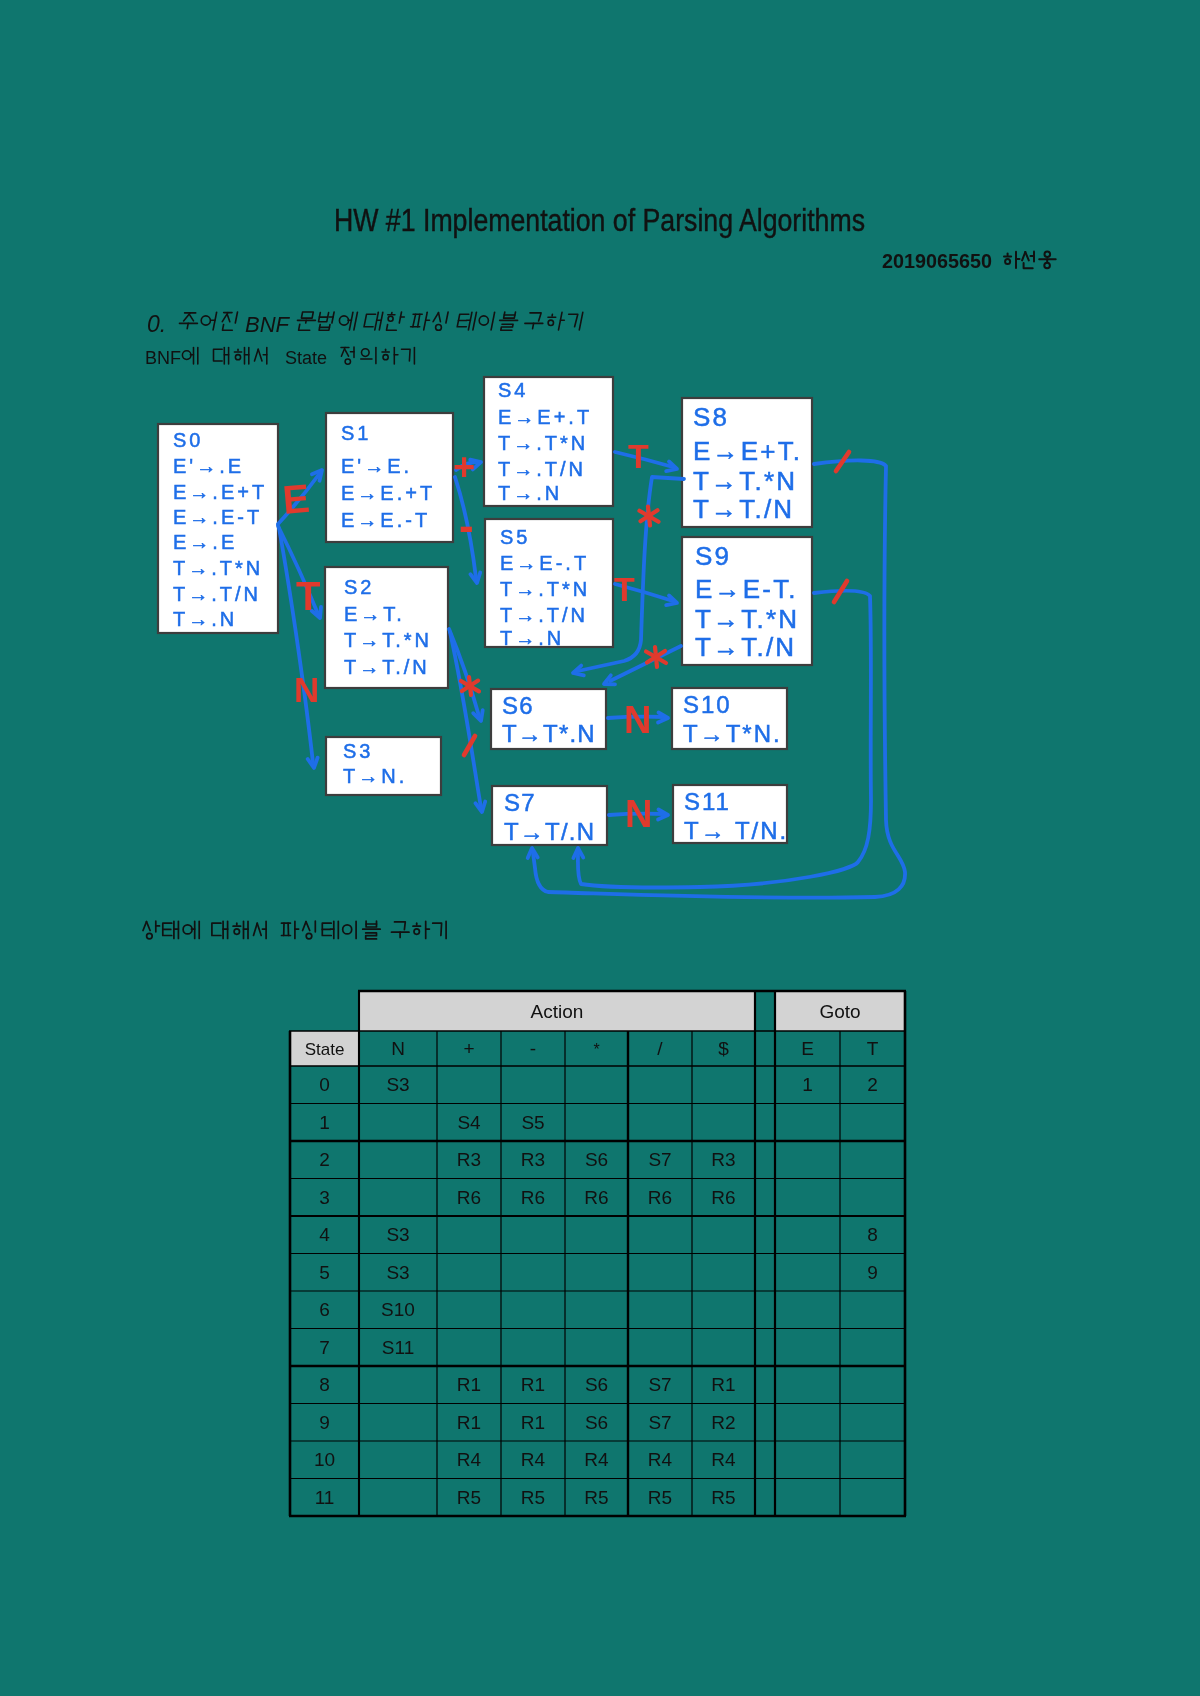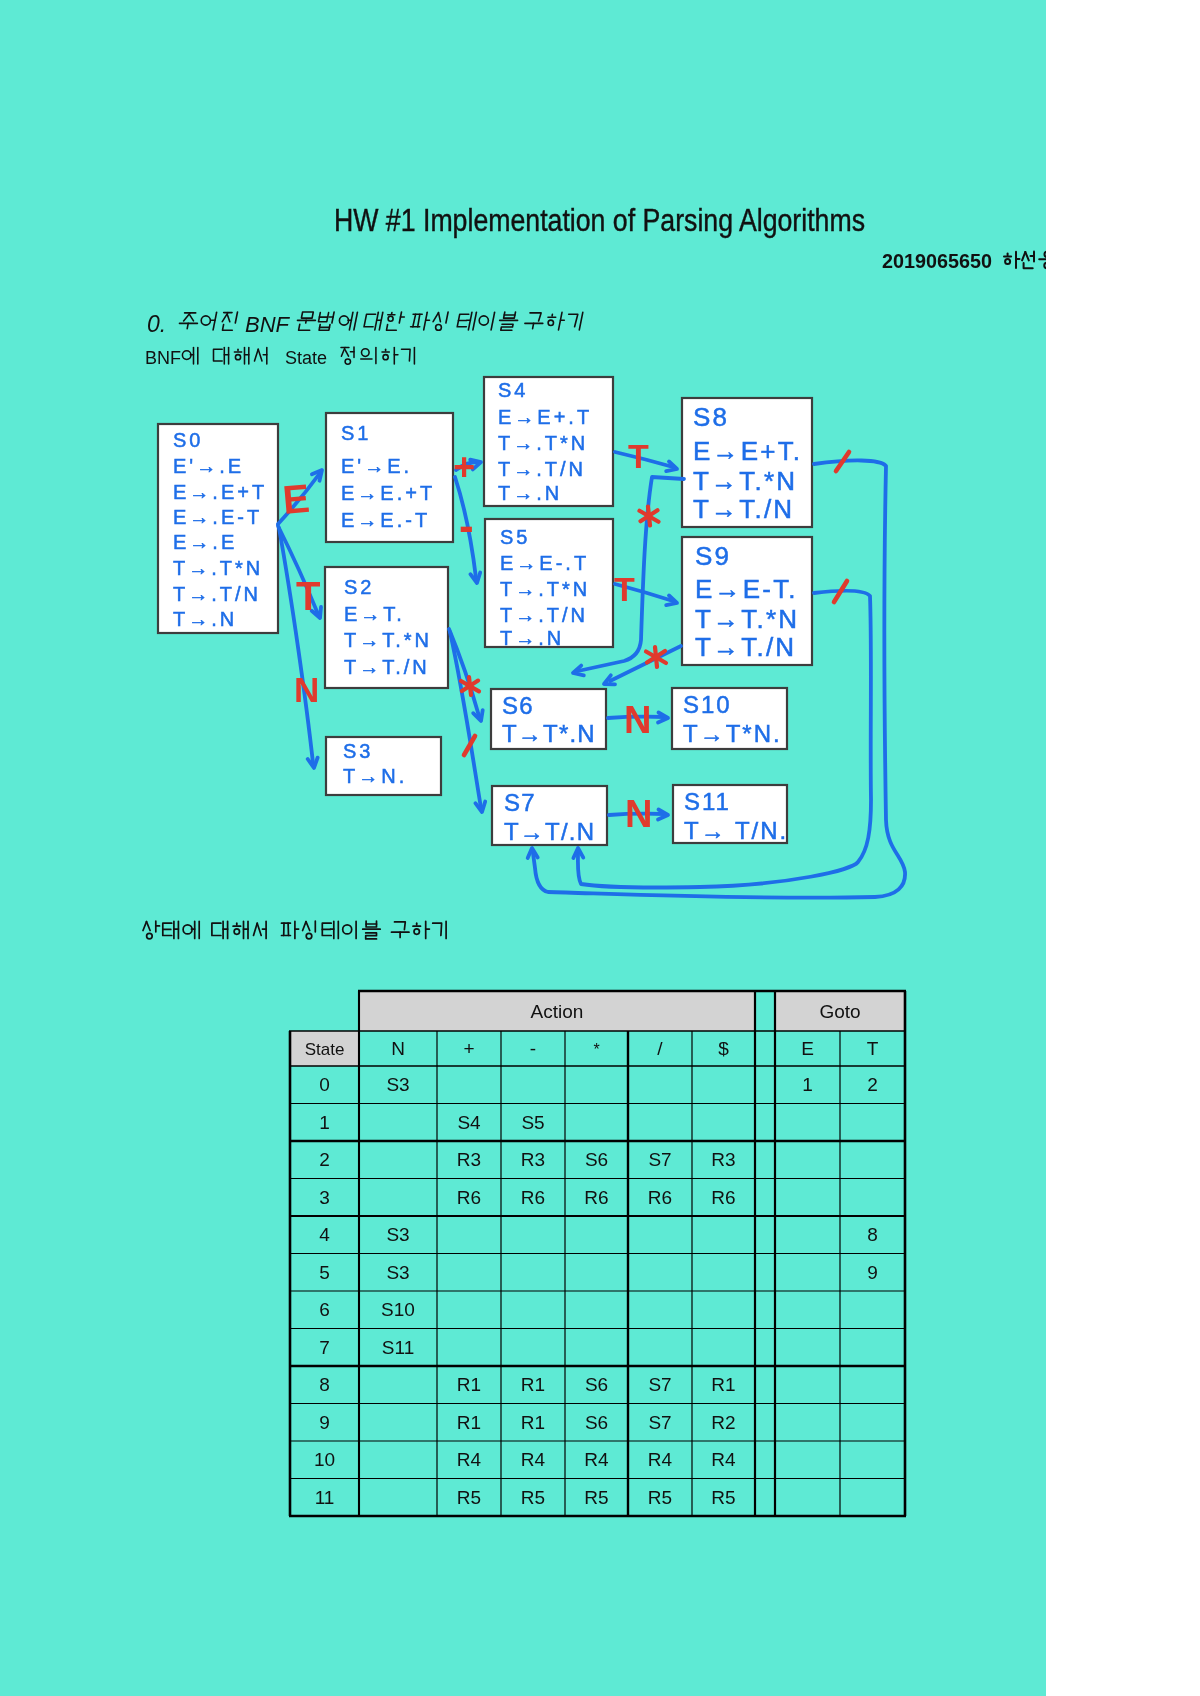--- a/index.html
+++ b/index.html
@@ -1,19 +1,19 @@
 <!DOCTYPE html>
 <html><head><meta charset="utf-8"><title>HW #1</title>
 <style>
 html,body{margin:0;padding:0;background:#fff;}
 svg text{font-family:"Liberation Sans",sans-serif;}
 </style></head>
 <body>
 
-<div style="position:relative;width:1046px;height:1696px;background:#5eead4;overflow:hidden">
+<div style="position:relative;width:1200px;height:1696px;background:#0f766e;overflow:hidden">
 <svg width="1200" height="1696" viewBox="0 0 1200 1696">
 
 <text x="334" y="231" font-size="31" textLength="531" lengthAdjust="spacingAndGlyphs" fill="#111" stroke="#111" stroke-width="0.4">HW #1 Implementation of Parsing Algorithms</text>
 
 <text x="882" y="268" font-size="20.5" font-weight="bold" textLength="110" lengthAdjust="spacingAndGlyphs" fill="#111">2019065650</text>
 
 <g fill="none" stroke="#111" stroke-width="2.00" stroke-linecap="round" stroke-linejoin="round">
         <path d="M1007.6,253.6L1007.6,255.2"></path>
         <path d="M1004.0,256.4L1011.1,256.4"></path>
         <circle cx="1007.6" cy="261.5" r="2.5"></circle>

